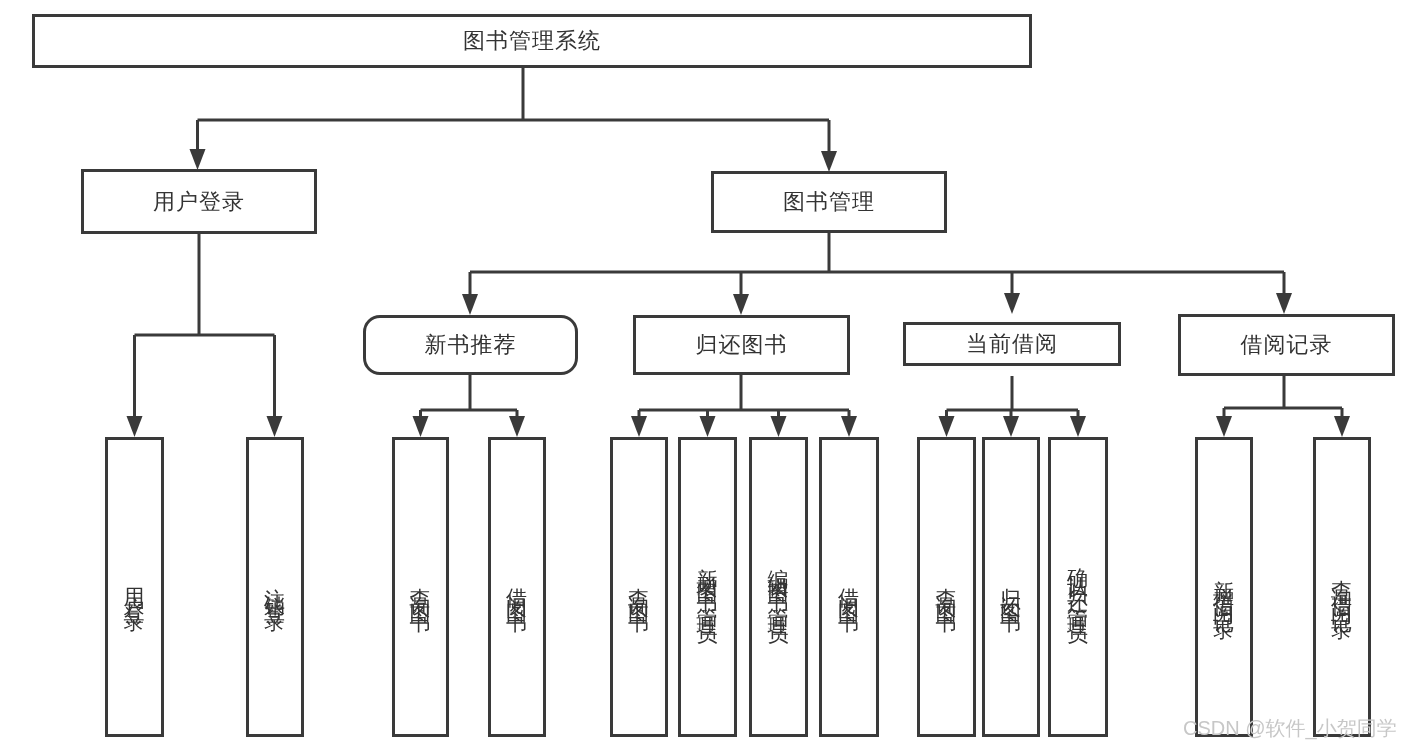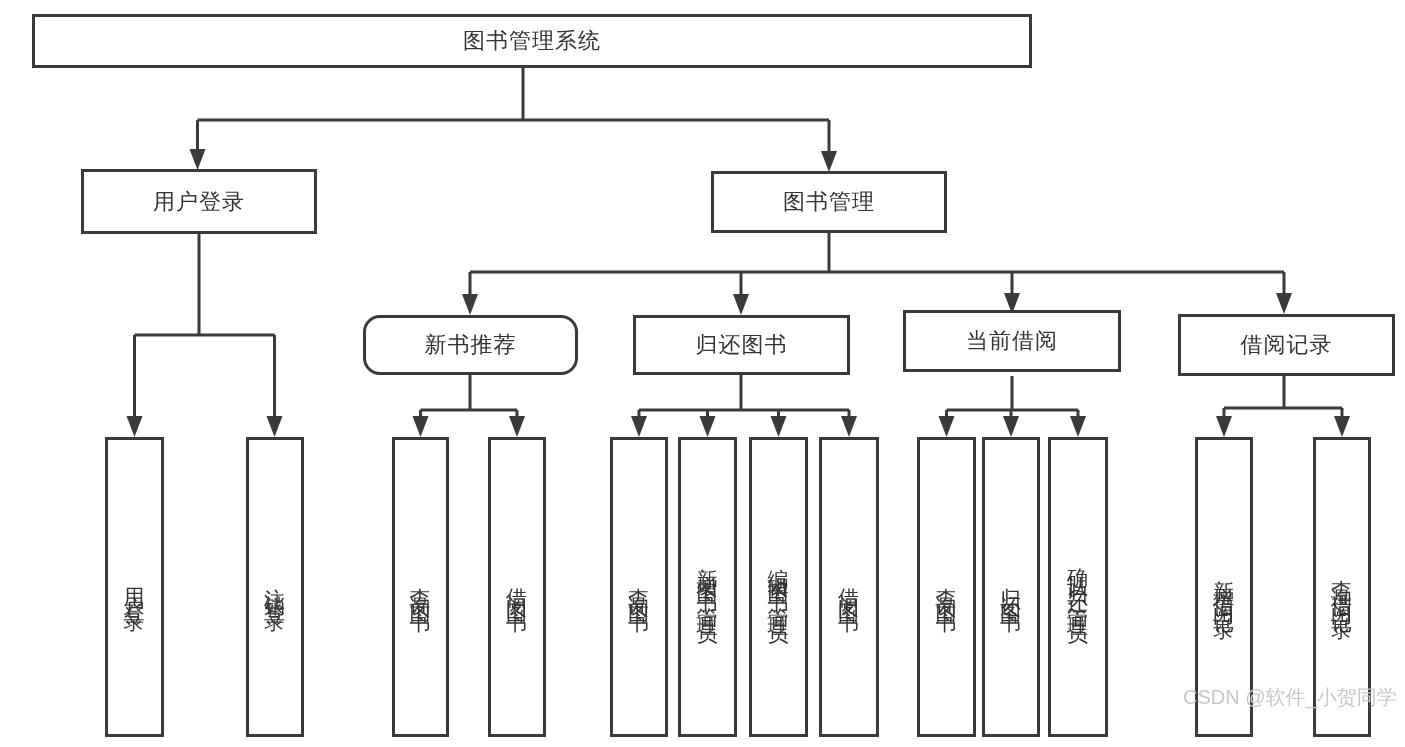--- a/index.html
+++ b/index.html
@@ -43,40 +43,40 @@
     font-size: 21px;
     letter-spacing: 8px;
     line-height: 1;
     white-space: nowrap;
   }
   .root-box    { left: 32px;  top: 14px;  width: 1000px; height: 54px; }
   .n-userlogin { left: 81px;  top: 169px; width: 236px;  height: 65px; }
   .n-bookmgmt  { left: 711px; top: 171px; width: 236px;  height: 62px; }
   .n-newrec    { left: 363px; top: 315px; width: 215px;  height: 60px; border-radius: 17px; }
   .n-borrow    { left: 633px; top: 315px; width: 217px;  height: 60px; }
-  .n-current   { left: 903px; top: 310px; width: 218px;  height: 62px; }
+  .n-current   { left: 903px; top: 322px; width: 218px;  height: 44px; }
   .n-records   { left: 1178px;top: 314px; width: 217px;  height: 62px; }
   .leaf { top: 437px; height: 300px; }
   .lf-1a { left: 105px;  width: 59px; }
   .lf-1b { left: 246px;  width: 58px; }
   .lf-2a { left: 392px;  width: 57px; }
   .lf-2b { left: 488px;  width: 58px; }
   .lf-3a { left: 610px;  width: 58px; }
   .lf-3b { left: 678px;  width: 59px; }
   .lf-3c { left: 749px;  width: 59px; }
   .lf-3d { left: 819px;  width: 60px; }
   .lf-4a { left: 917px;  width: 59px; }
   .lf-4b { left: 982px;  width: 58px; }
   .lf-4c { left: 1048px; width: 60px; }
   .lf-5a { left: 1195px; width: 58px; }
   .lf-5b { left: 1313px; width: 58px; }
   #watermark {
     position: absolute;
     left: 1183px;
-    top: 684px;
+    top: 715px;
     font-size: 20px;
     color: #c7c7c7;
     white-space: nowrap;
     z-index: 20;
   }
 </style>
 </head>
 <body>
 
 <div id="canvas">

